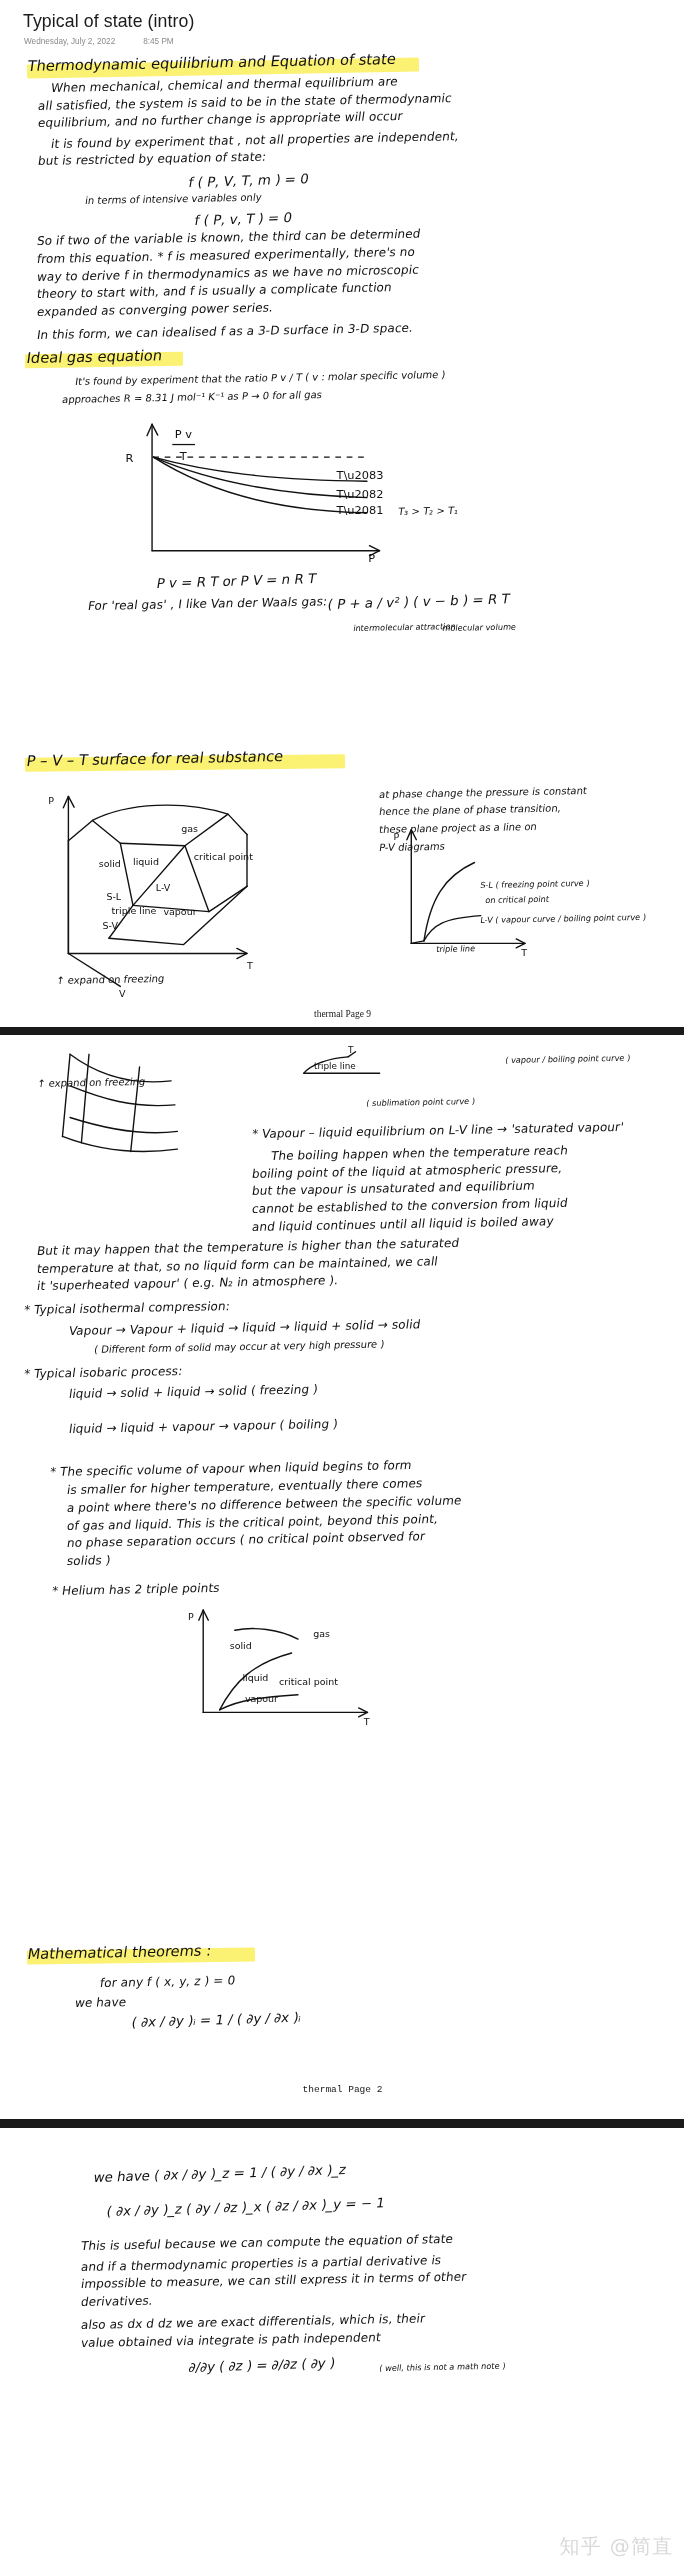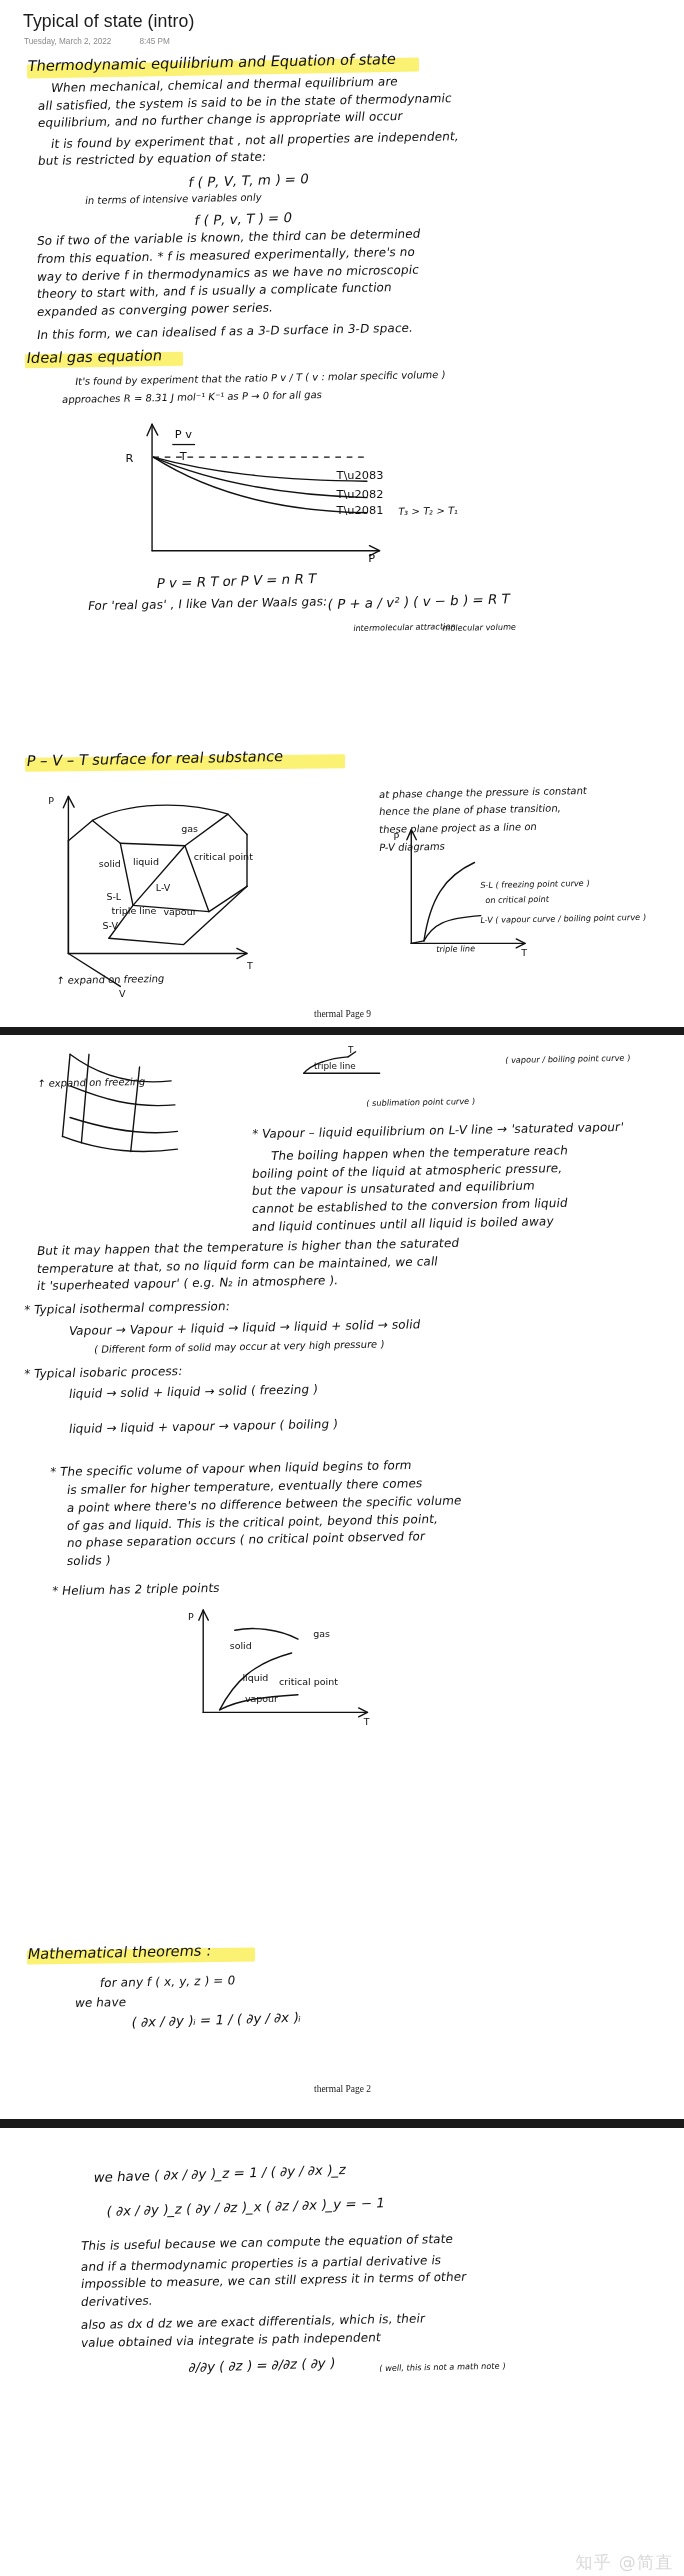--- a/index.html
+++ b/index.html
@@ -68,36 +68,36 @@
     position: absolute;
     background: #fbf06a;
     opacity: .95;
     border-radius: 1.3px;
   }
 
   
   .ink { position: absolute; overflow: visible; }
 
   .watermark {
-    position: absolute; right: 11.4px; bottom: 2px;
-    font-size: 17px; color: #d9d9d9; letter-spacing: 1.3px;
+    position: absolute; right: 11.4px; bottom: 16px;
+    font-size: 20px; color: #d9d9d9; letter-spacing: 1.3px;
     font-family: "DejaVu Sans", sans-serif;
     white-space: nowrap;
   }
 </style>
 </head>
 <body>
 
 <div id="page">
 
   <div class="sheet sheet-1">
 
     <div class="doc-title">Typical of state (intro)</div>
     <div class="doc-meta">
-      <span>Tuesday, March 2, 2022</span><span class="t">8:45 PM</span>
+      <span>Wednesday, July 2, 2022</span><span class="t">8:45 PM</span>
     </div>
 
     <div class="mark" style="left: 26.6px; top: 61px; width: 392px; height: 14px; transform: rotate(-1deg); background: rgb(251, 240, 106);"></div>
     <div class="hw hw-hd slant" style="left:29px; top:57px;">Thermodynamic equilibrium and Equation of state</div>
 
     <div class="hw hw-line slant" style="left:52px; top:81px;">When mechanical, chemical and thermal equilibrium are</div>
     <div class="hw hw-line slant" style="left:39px; top:99px;">all satisfied, the system is said to be in the state of thermodynamic</div>
     <div class="hw hw-line slant" style="left:39px; top:116px;">equilibrium, and no further change is appropriate will occur</div>
     <div class="hw hw-line slant" style="left:52px; top:137px;">it is found by experiment that , not all properties are independent,</div>
     <div class="hw hw-line slant" style="left:39px; top:154px;">but is restricted by equation of state:</div>
@@ -293,21 +293,21 @@
       </g>
     </svg>
 
     <div class="mark" style="left: 26.6px; top: 914px; width: 228px; height: 14px; transform: rotate(-0.8deg); background: rgb(251, 240, 106);"></div>
     <div class="hw hw-hd slant" style="left:29px; top:910px;">Mathematical theorems :</div>
 
     <div class="hw hw-line slant" style="left:101px; top:941px;">for any f ( x, y, z ) = 0</div>
     <div class="hw hw-line slant" style="left:76px; top:961px;">we have</div>
     <div class="hw hw-eq slant2" style="left:133px; top:980px;">( ∂x / ∂y )ᵢ = 1 / ( ∂y / ∂x )ᵢ</div>
 
-    <div class="page-footer" style="top:1049px;">thermal Page 2</div>
+    <div class="page-footer" style="top:1049px;font-family:Liberation Mono, monospace;">thermal Page 2</div>
   </div>
   <div class="band band-2"></div>
 
   <div class="sheet sheet-3">
     <div class="hw hw-eq slant2" style="left:95px; top:42px;">we have   ( ∂x / ∂y )_z = 1 / ( ∂y / ∂x )_z</div>
     <div class="hw hw-eq slant2" style="left:108px; top:76px;">( ∂x / ∂y )_z ( ∂y / ∂z )_x ( ∂z / ∂x )_y = − 1</div>
 
     <div class="hw hw-line slant" style="left:82px; top:111px;">This is useful because we can compute the equation of state</div>
     <div class="hw hw-line slant" style="left:82px; top:132px;">and if a thermodynamic properties is a partial derivative is</div>
     <div class="hw hw-line slant" style="left:82px; top:149px;">impossible to measure, we can still express it in terms of other</div>

